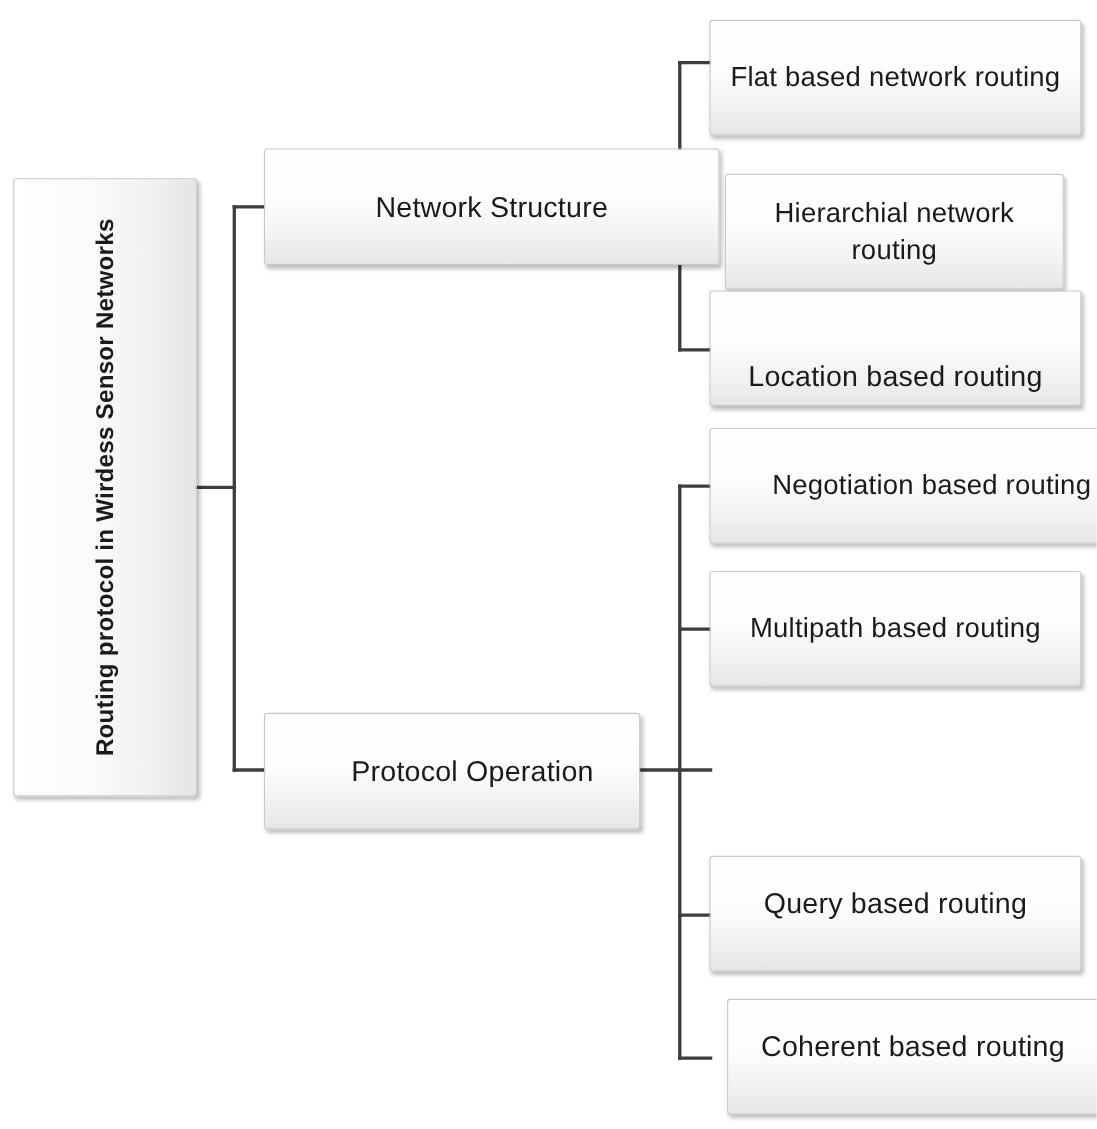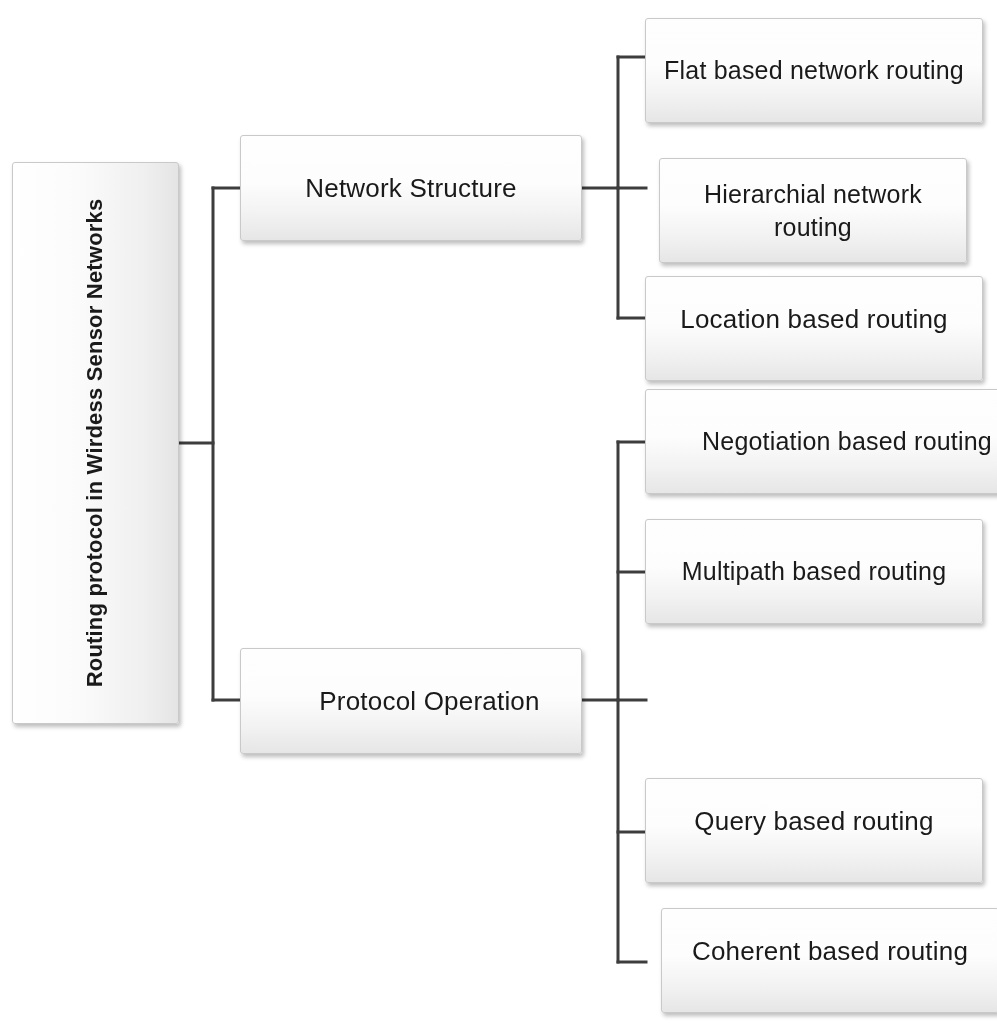--- a/index.html
+++ b/index.html
@@ -107,37 +107,37 @@
     <line x1="618" y1="572" x2="646" y2="572"></line>
     <line x1="618" y1="700" x2="646" y2="700"></line>
     <line x1="618" y1="832" x2="646" y2="832"></line>
     <line x1="618" y1="962" x2="646" y2="962"></line>
   </svg>
 
   <div class="node root" style="left:12px; top:162px; width:167px; height:562px;">
     <span class="label">Routing protocol in Wirdess Sensor Networks</span>
   </div>
 
-  <div class="node lvl2" style="left:240px; top:135px; width:342px; height:106px;">
+  <div class="node lvl2" style="left:240px; top:135px; width:414px; height:106px;">
     <span class="label">Network Structure</span>
   </div>
 
   <div class="node lvl2" style="left:240px; top:648px; width:342px; height:106px;padding-left:37px;">
     <span class="label">Protocol Operation</span>
   </div>
 
   <div class="node" style="left:645px; top:18px; width:338px; height:105px;">
     <span class="label">Flat based network routing</span>
   </div>
 
   <div class="node" style="left:659px; top:134px; width:308px; height:105px;margin-top:24px;">
     <span class="label">Hierarchial  network routing</span>
   </div>
 
-  <div class="node oneline" style="left:645px; top:276px; width:338px; height:105px;">
+  <div class="node oneline" style="left:645px; top:264px; width:338px; height:105px;align-items:flex-end;">
     <span class="label">Location based routing</span>
   </div>
 
   <div class="node" style="left:645px; top:389px; width:404px; height:105px;">
     <span class="label">Negotiation based routing</span>
   </div>
 
   <div class="node" style="left:645px; top:519px; width:338px; height:105px;">
     <span class="label">Multipath based routing</span>
   </div>

